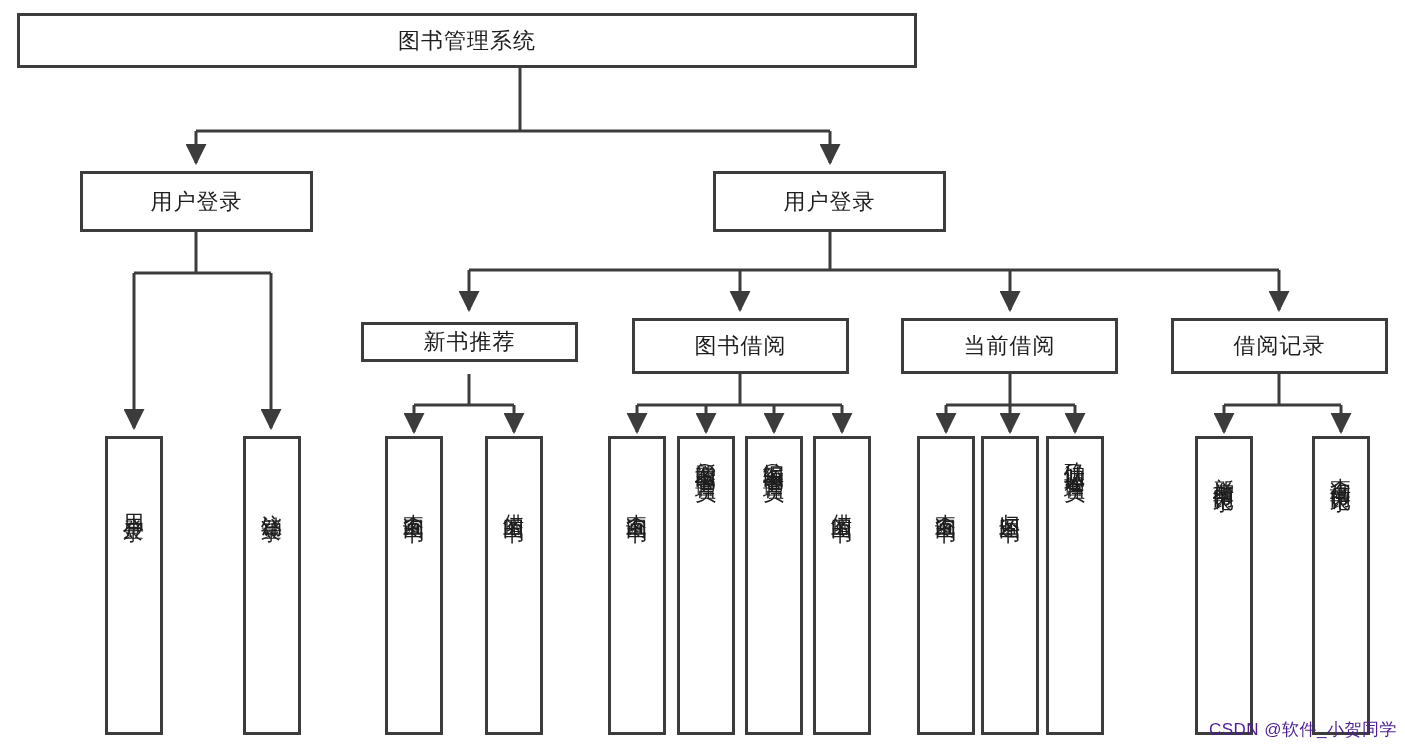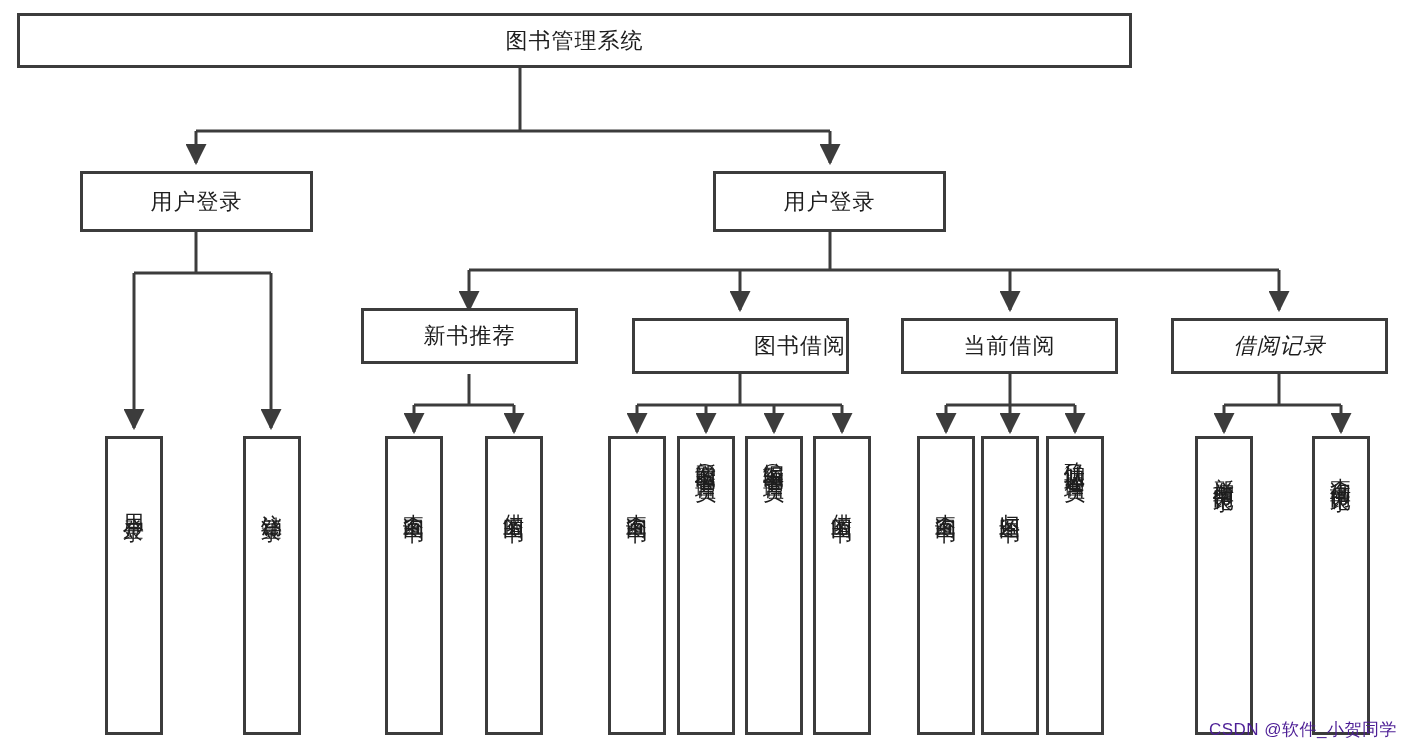--- a/index.html
+++ b/index.html
@@ -125,45 +125,45 @@
       <path d="M 1075 405 L 1075 432" marker-end="url(#arrow)"></path>
 
       <path d="M 1279 374 L 1279 405"></path>
       <path d="M 1224 405 L 1341 405"></path>
       <path d="M 1224 405 L 1224 432" marker-end="url(#arrow)"></path>
       <path d="M 1341 405 L 1341 432" marker-end="url(#arrow)"></path>
 
     </g>
   </svg>
 
-  <div class="node horiz" style="left:17px; top:13px; width:1115px; height:55px;">
+  <div class="node horiz" style="left:17px; top:13px; width:900px; height:55px;">
     <span class="node-label">图书管理系统</span>
   </div>
 
   <div class="node horiz" style="left:80px; top:171px; width:233px; height:61px;">
     <span class="node-label">用户登录</span>
   </div>
 
   <div class="node horiz" style="left:713px; top:171px; width:233px; height:61px;">
     <span class="node-label">用户登录</span>
   </div>
 
-  <div class="node horiz" style="left:361px; top:308px; width:217px; height:56px;">
+  <div class="node horiz" style="left:361px; top:322px; width:217px; height:40px;">
     <span class="node-label">新书推荐</span>
   </div>
 
-  <div class="node horiz" style="left:632px; top:318px; width:217px; height:56px;justify-content:flex-end;">
+  <div class="node horiz" style="left:632px; top:318px; width:217px; height:56px;">
     <span class="node-label">图书借阅</span>
   </div>
 
   <div class="node horiz" style="left:901px; top:318px; width:217px; height:56px;">
     <span class="node-label">当前借阅</span>
   </div>
 
-  <div class="node horiz" style="left:1171px; top:318px; width:217px; height:56px;font-style:italic;">
+  <div class="node horiz" style="left:1171px; top:318px; width:217px; height:56px;">
     <span class="node-label">借阅记录</span>
   </div>
 
   <div class="node vert pad-top-xl" style="left:105px; top:436px; width:58px; height:299px;">
     <span class="node-label">用户登录</span>
   </div>
 
   <div class="node vert pad-top-xl" style="left:243px; top:436px; width:58px; height:299px;">
     <span class="node-label">注销登录</span>
   </div>

